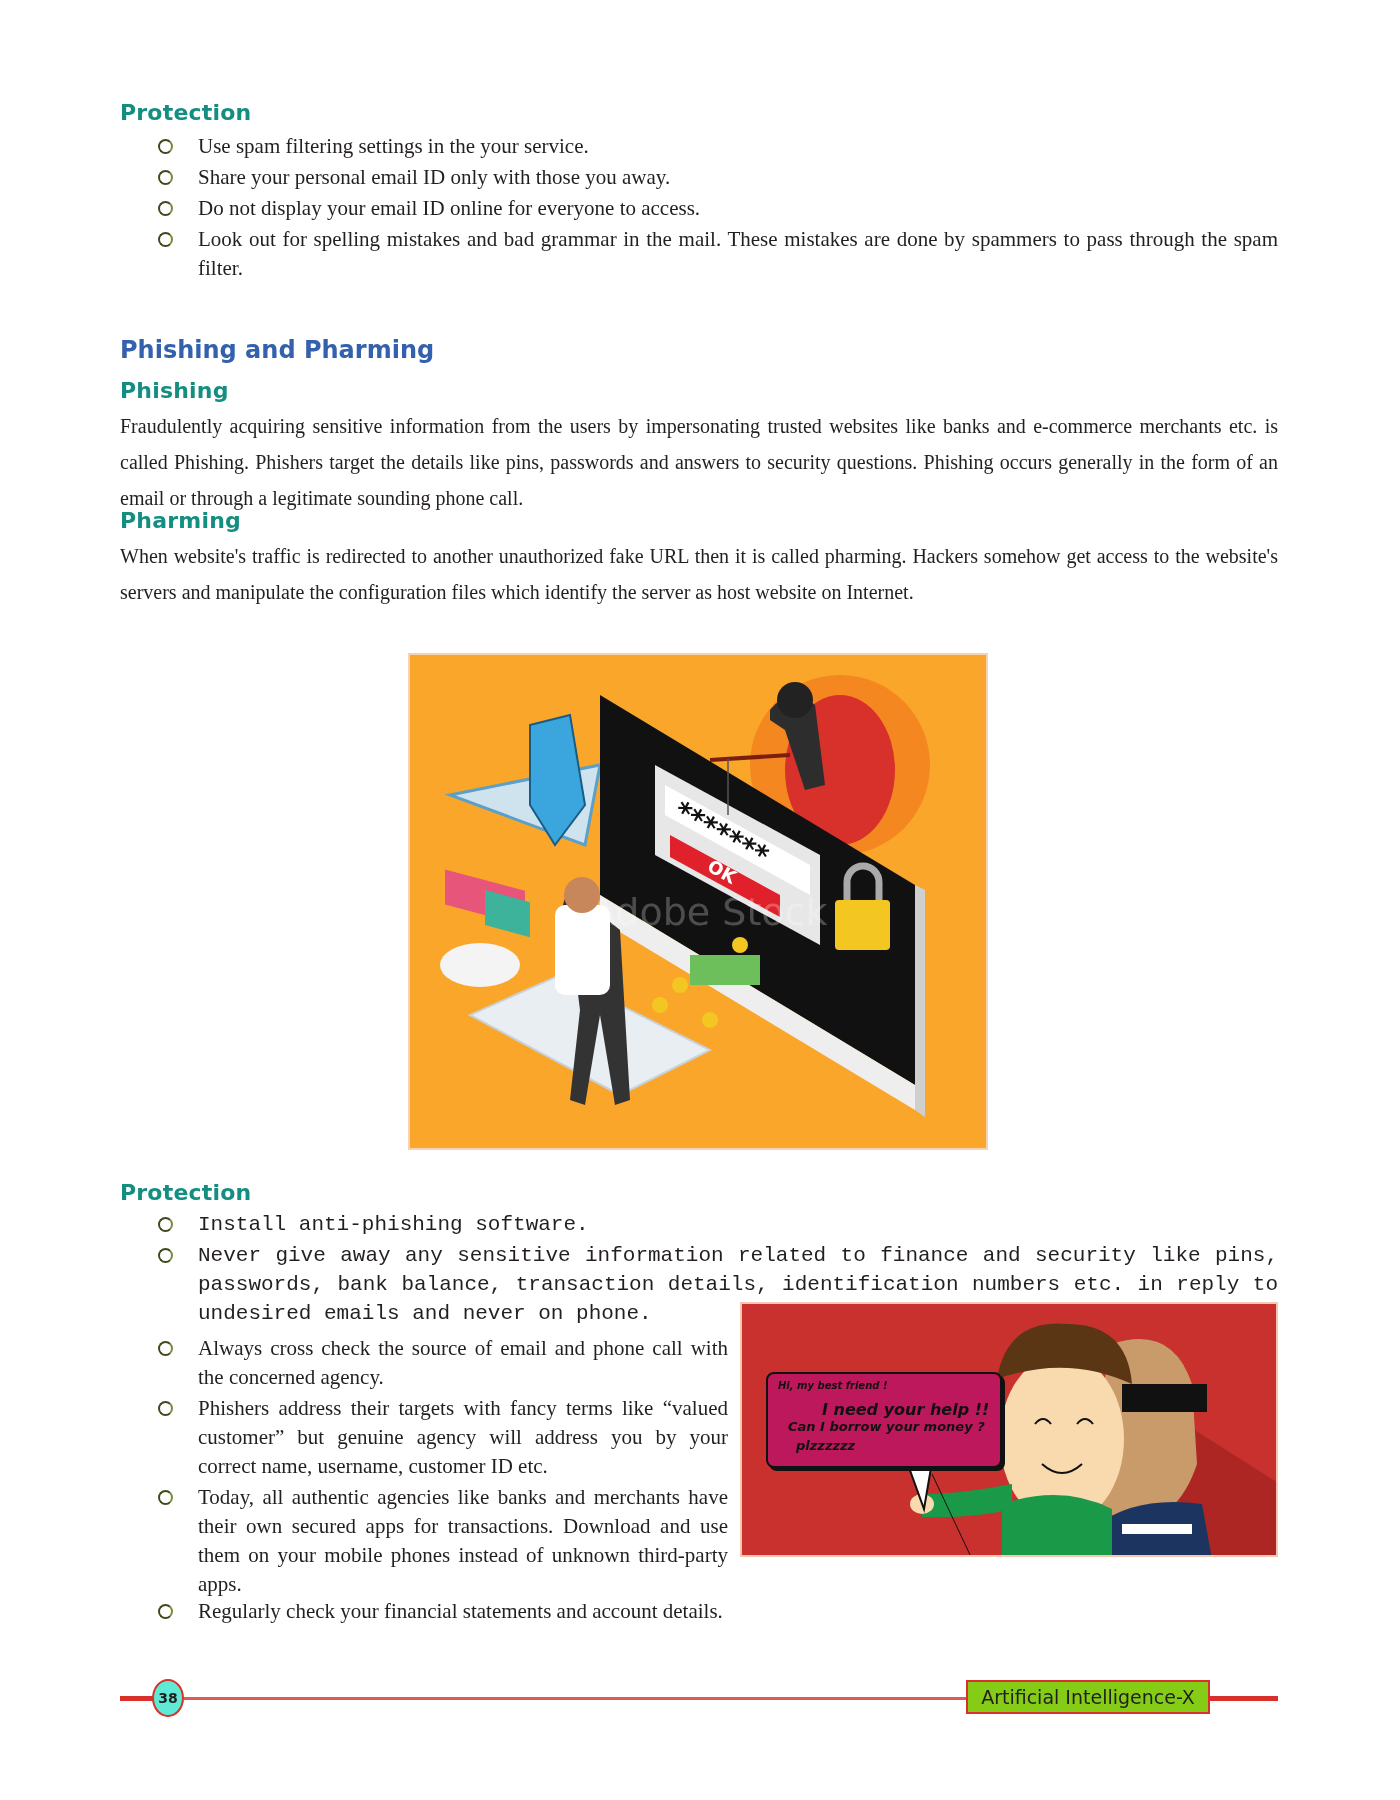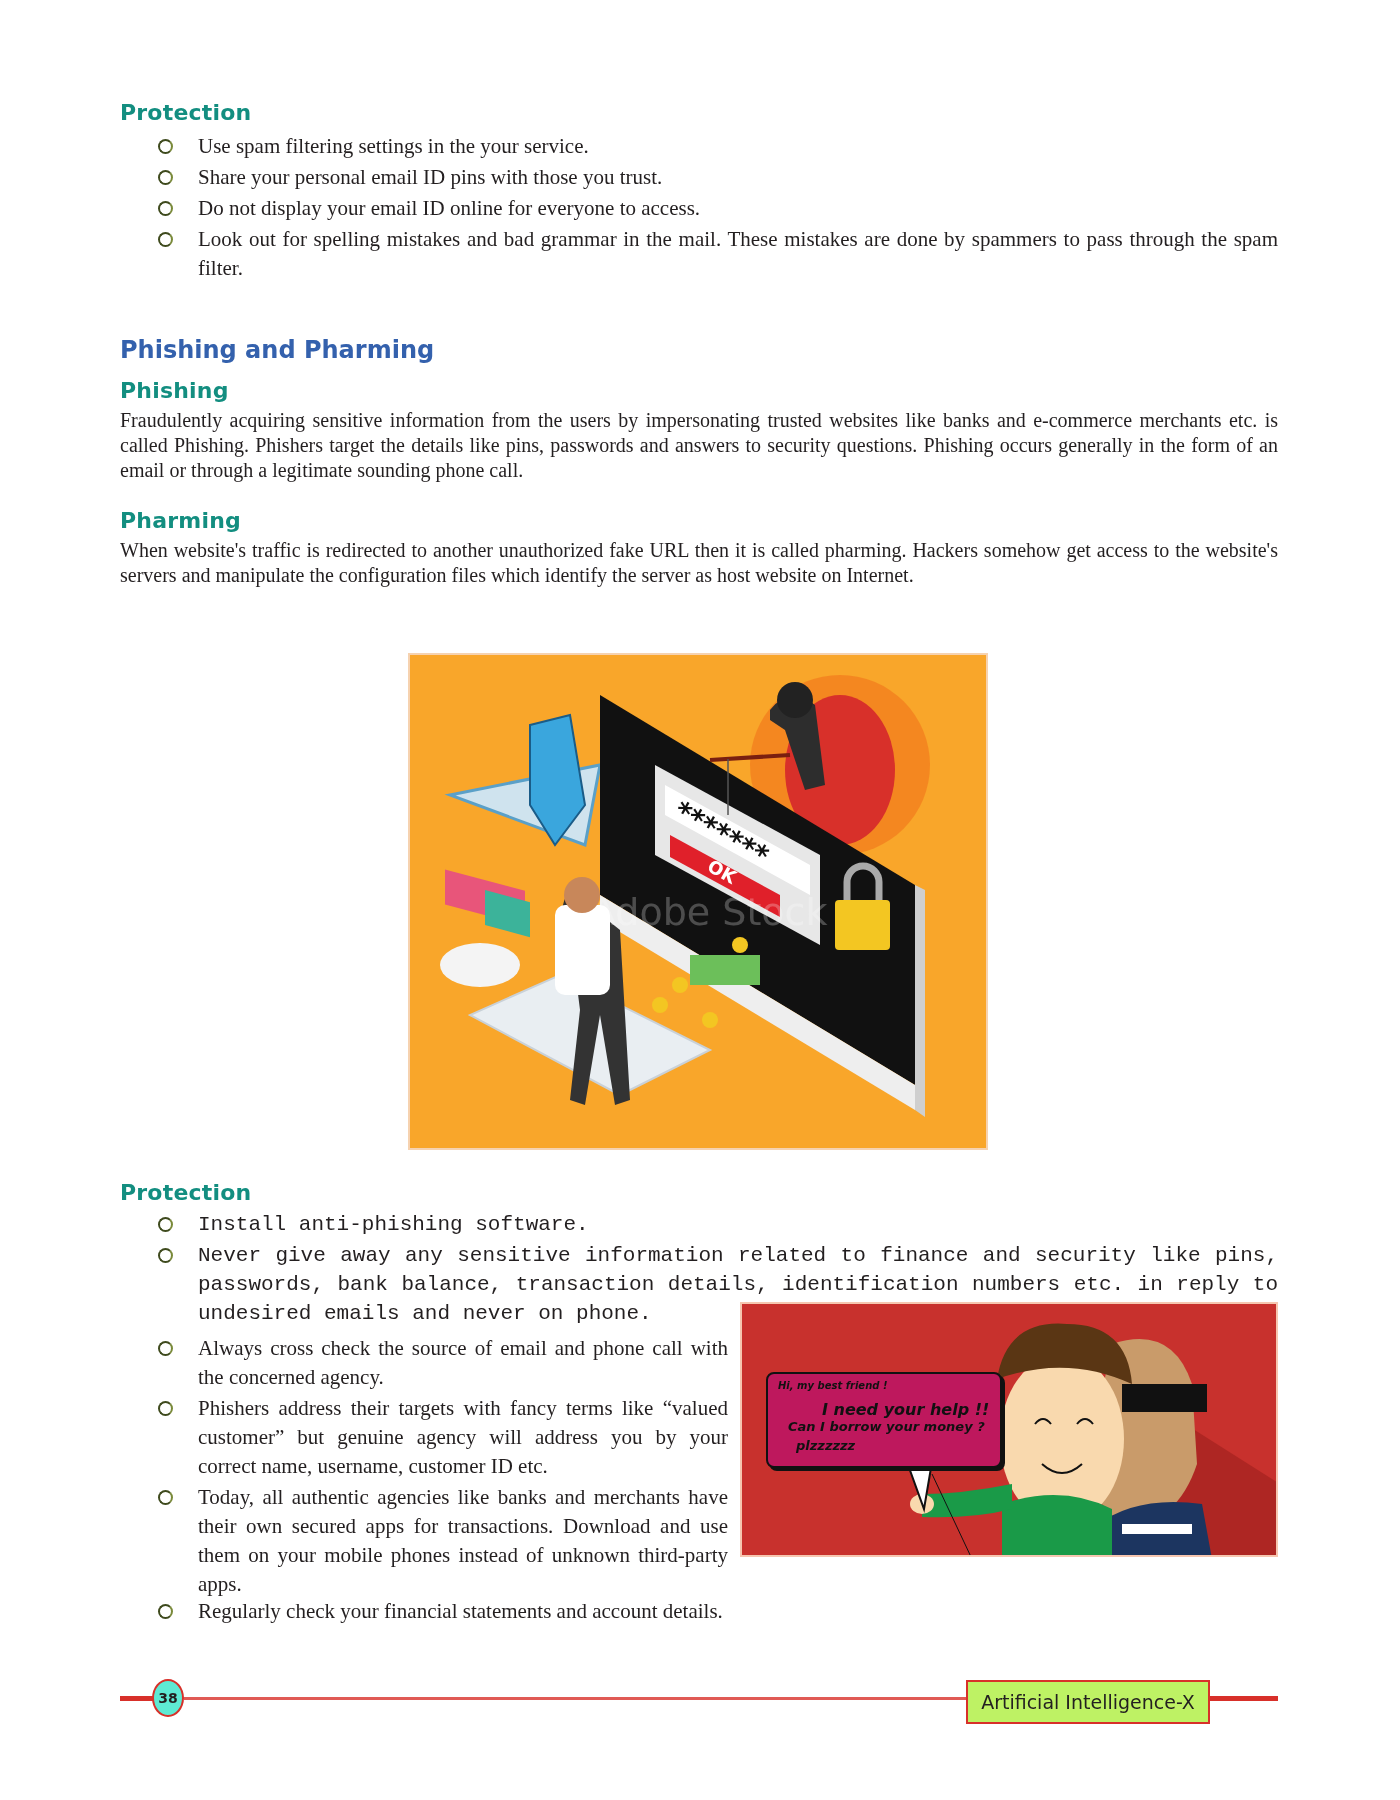--- a/index.html
+++ b/index.html
@@ -2,56 +2,56 @@
 <html><head>
 <meta charset="utf-8">
 <style>
   html, body { margin:0; padding:0; background:#ffffff; }
   body { width:1400px; height:1800px; position:relative; overflow:hidden;
          font-family:"DejaVu Serif", serif; color:#231f20; }
   .h-green { position:absolute; left:120px; font-family:"DejaVu Sans", sans-serif;
              font-weight:bold; color:#138e80; font-size:22px; margin:0; letter-spacing:0.2px; }
   .h-blue  { position:absolute; left:120px; font-family:"DejaVu Sans", sans-serif;
              font-weight:bold; color:#3461ad; font-size:24px; margin:0; }
-  .para { position:absolute; left:120px; width:1158px; font-size:20px; line-height:25px;
+  .para { position:absolute; left:120px; width:1158px; font-size:20px; line-height:36px;
           text-align:justify; margin:0; font-family:"Liberation Serif", serif; }
   ul.bullets { position:absolute; left:120px; list-style:none; margin:0; padding:0;
                font-family:"Liberation Serif", serif; font-size:21px; line-height:29px; }
   ul.bullets li { position:relative; padding-left:78px; margin-bottom:2px; text-align:justify; }
   .bullet-icon { position:absolute; left:38px; top:7px; width:11px; height:11px;
                  border:2.5px solid #3e4a1d; border-radius:50%; border-right-color:#7a8a3a; }
   .fig1 { position:absolute; left:408px; top:653px; width:580px; height:497px;
           background:#f9a62a; border:2px solid #f6d2b0; box-sizing:border-box; overflow:hidden; }
   .fig2 { position:absolute; left:740px; top:1302px; width:538px; height:255px;
           background:#c8312d; border:2px solid #f6c6b0; box-sizing:border-box; overflow:hidden; }
   .footer-line { position:absolute; top:1697px; height:3px; background:#e05a55; }
   .footer-thick { position:absolute; top:1696px; height:5px; background:#d8302a; }
   .page-num { position:absolute; left:152px; top:1679px; width:32px; height:38px; border-radius:50%;
               background:#5eead4; border:2px solid #d8302a; box-sizing:border-box;
               font-family:"DejaVu Sans", sans-serif; font-weight:bold; font-size:14px;
               display:flex; align-items:center; justify-content:center; color:#231f20; }
-  .book-title { position:absolute; left:966px; top:1680px; width:244px; height:44px;
-                background:#bef264; border:2px solid #d8302a; box-sizing:border-box;
+  .book-title { position:absolute; left:966px; top:1680px; width:244px; height:34px;
+                background:#84cc16; border:2px solid #d8302a; box-sizing:border-box;
                 font-family:"DejaVu Sans", sans-serif; font-size:19px; color:#231f20;
                 display:flex; align-items:center; justify-content:center; }
   .bubble { position:absolute; left:24px; top:68px; width:220px; height:92px; background:#be185d;
             border:2px solid #111; border-radius:8px; box-shadow:3px 3px 0 #111;
             font-family:"DejaVu Sans", sans-serif; font-style:italic; font-weight:bold; color:#111;padding-left:12px; }
   .bubble .l1 { position:absolute; left:10px; top:6px; font-size:10px; }
   .bubble .l2 { position:absolute; left:22px; top:26px; font-size:16px;margin-left:32px; }
   .bubble .l3 { position:absolute; left:20px; top:45px; font-size:13px; }
   .bubble .l4 { position:absolute; left:28px; top:64px; font-size:13px; }
 </style>
 </head>
 <body>
 
 <h3 class="h-green" style="top:100px;">Protection</h3>
 <ul class="bullets" style="top:132px; width:1158px;">
   <li><span class="bullet-icon"></span><span>Use spam filtering settings in the your service.</span></li>
-  <li><span class="bullet-icon"></span><span>Share your personal email ID pins with those you trust.</span></li>
+  <li><span class="bullet-icon"></span><span>Share your personal email ID only with those you away.</span></li>
   <li><span class="bullet-icon"></span><span>Do not display your email ID online for everyone to access.</span></li>
   <li><span class="bullet-icon"></span><span>Look out for spelling mistakes and bad grammar in the mail. These mistakes are done by spammers to pass through the spam filter.</span></li>
 </ul>
 
 <h2 class="h-blue" style="top:336px;">Phishing and Pharming</h2>
 <h3 class="h-green" style="top:378px;">Phishing</h3>
 <p class="para" style="top:408px;">Fraudulently acquiring sensitive information from the users by impersonating trusted websites like banks and e-commerce merchants etc. is called Phishing. Phishers target the details like pins, passwords and answers to security questions. Phishing occurs generally in the form of an email or through a legitimate sounding phone call.</p>
 <h3 class="h-green" style="top:508px;">Pharming</h3>
 <p class="para" style="top:538px;">When website's traffic is redirected to another unauthorized fake URL then it is called pharming. Hackers somehow get access to the website's servers and manipulate the configuration files which identify the server as host website on Internet.</p>
 

